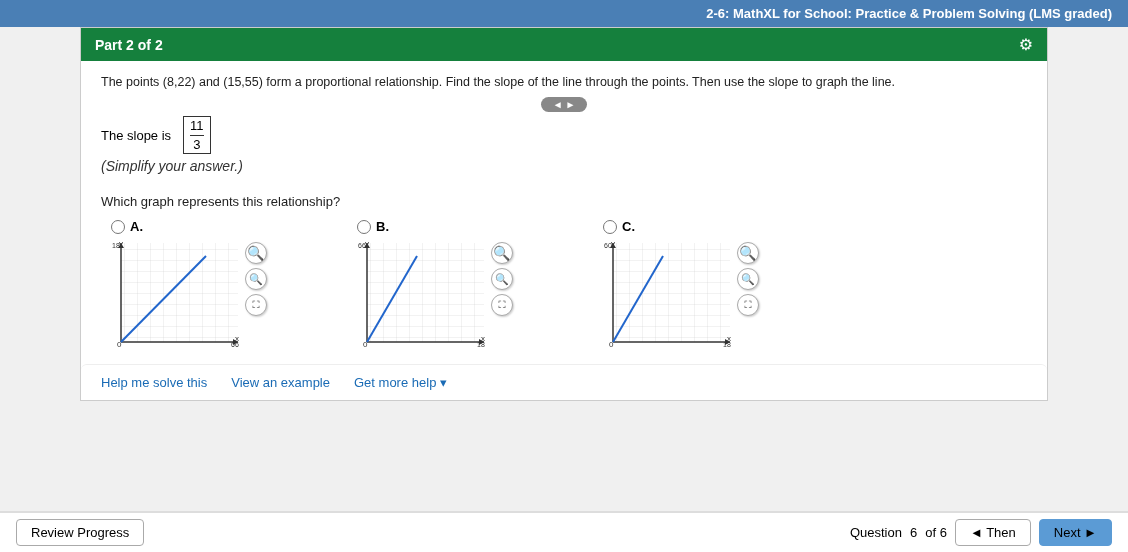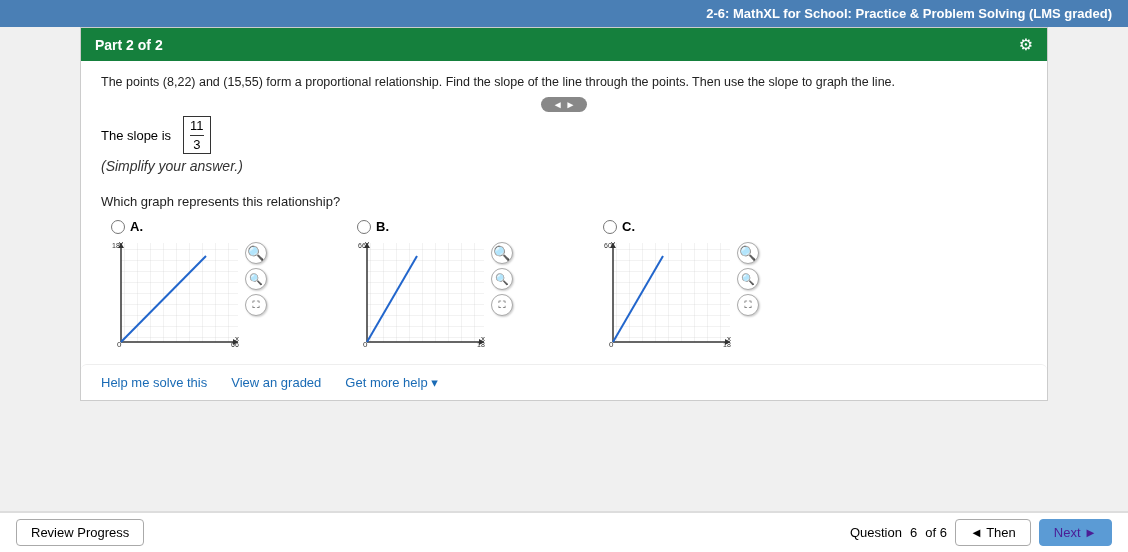--- a/index.html
+++ b/index.html
@@ -249,21 +249,21 @@
       padding: 5px 14px;
       border: 1px solid #aaa;
       border-radius: 4px;
       background: white;
       font-size: 13px;
       cursor: pointer;
     }
 
     .next-btn {
       background: #5b9bd5;
-      color: #4c1d95;
+      color: #000000;
       border-color: #5b9bd5;
     }
 
     .divider-arrow {
       display: flex;
       justify-content: center;
       margin: 4px 0;
     }
 
     .arrow-pill {
@@ -412,21 +412,21 @@
         </div>
       </div>
 
     </div>
 
   </div>
 
   <div class="footer-bar">
     <div class="footer-links">
       <button class="footer-link">Help me solve this</button>
-      <button class="footer-link">View an graded</button>
+      <button class="footer-link">View an example</button>
       <button class="footer-link">Get more help ▾</button>
     </div>
   </div>
 
 </div>
 
 <div class="bottom-bar">
   <button class="review-progress-btn">Review Progress</button>
   <div class="nav-info">
     <span>Question</span>

